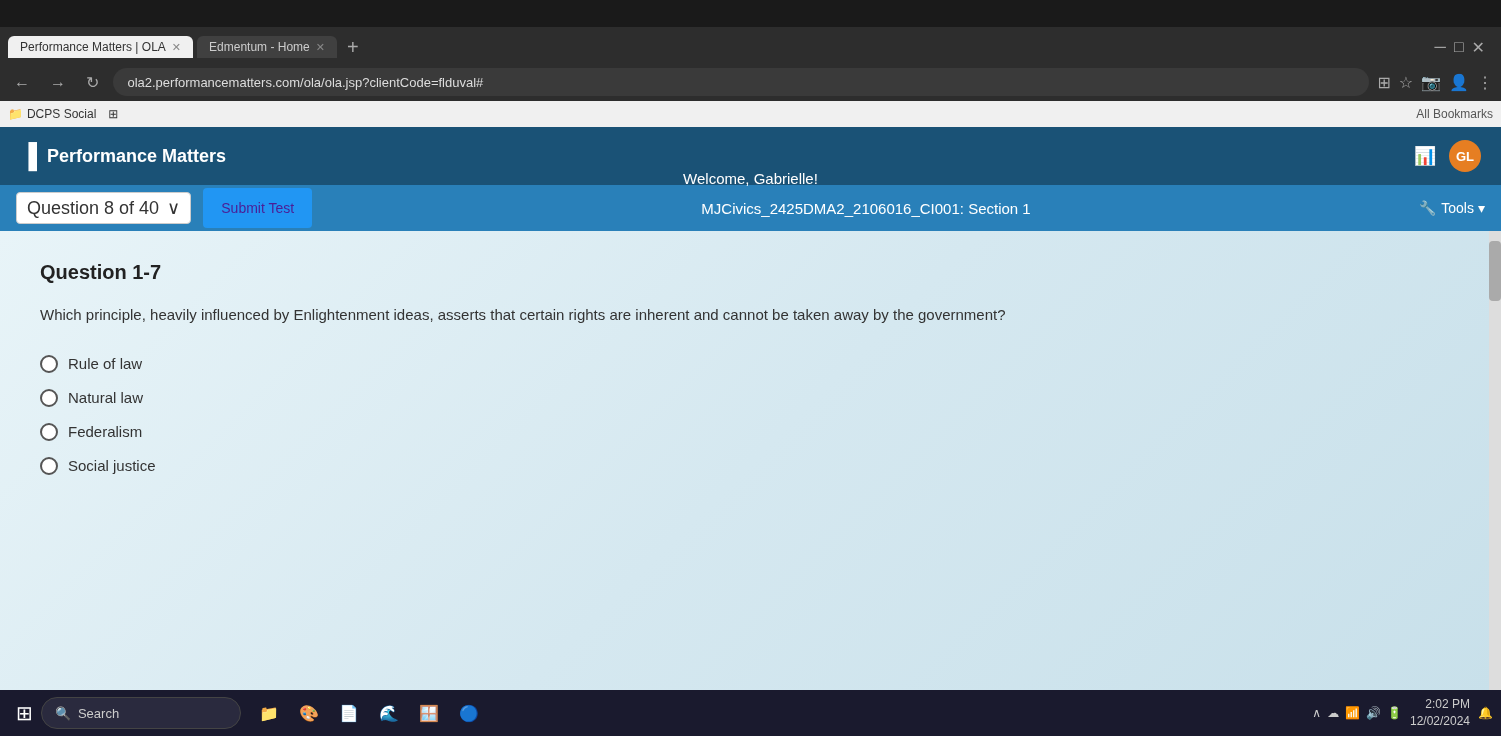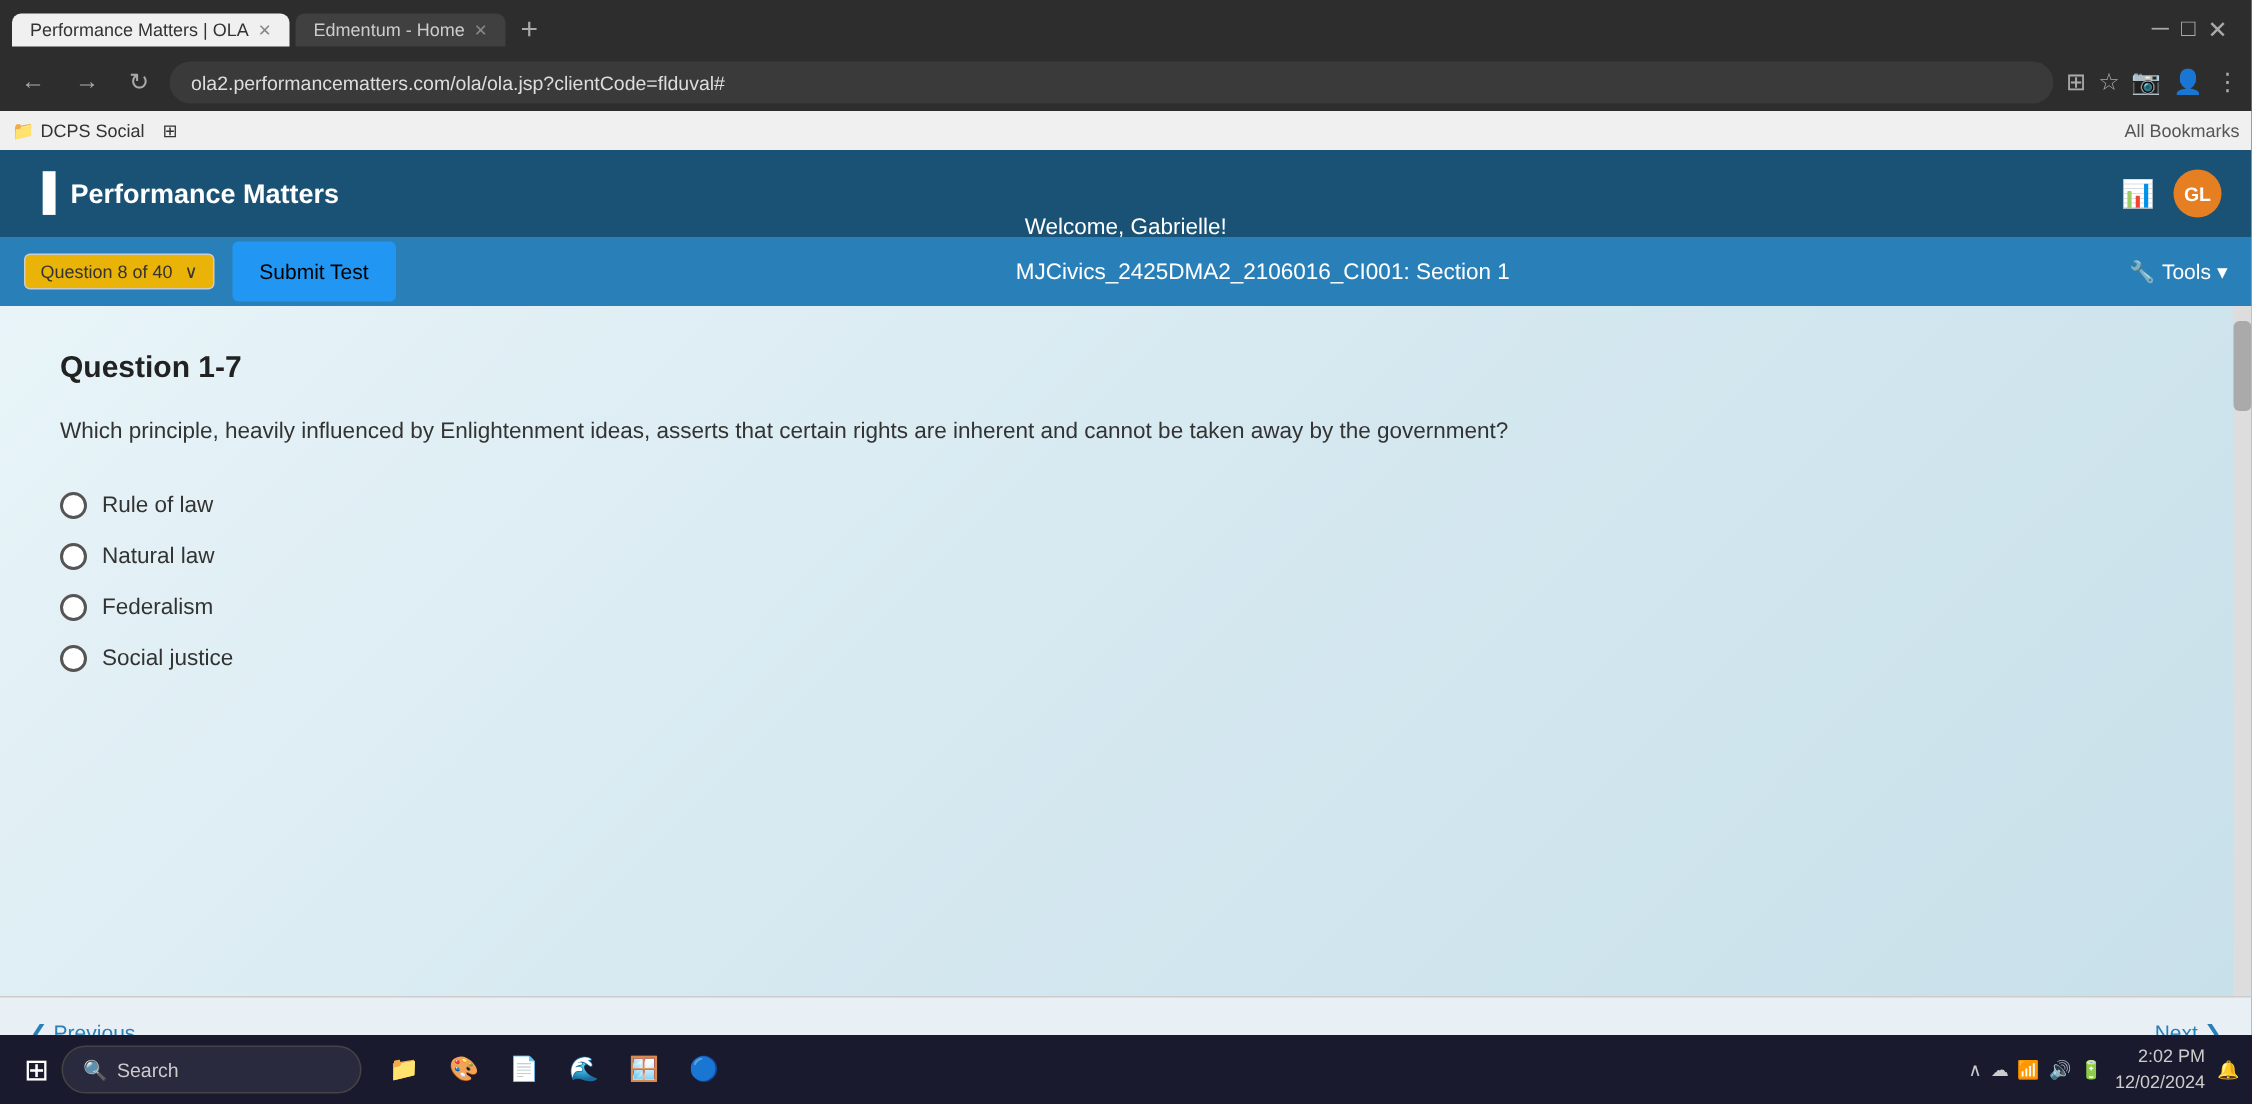--- a/index.html
+++ b/index.html
@@ -165,35 +165,35 @@
     .toolbar-bar {
       background: #2980b9;
       display: flex;
       align-items: center;
       padding: 0 16px;
       height: 46px;
       gap: 12px;
     }
 
     .question-nav {
-      background: #eab308;
+      background: #ffffff;
       border: 1px solid #ccc;
       border-radius: 4px;
       padding: 4px 10px;
       display: flex;
       align-items: center;
       gap: 8px;
-      font-size: 12px;
+      font-size: 18px;
       color: #333;
       cursor: pointer;
     }
 
     .submit-btn {
       background: #2196F3;
-      color: #000000;
+      color: #4c1d95;
       border: none;
       border-radius: 4px;
       padding: 12px 18px;
       font-size: 14px;
       cursor: pointer;
       font-weight: 500;
     }
 
     .toolbar-center {
       flex: 1;
@@ -377,22 +377,23 @@
       line-height: 1.4;
     }
 
     .taskbar-icons {
       display: flex;
       align-items: center;
       gap: 6px;
     }
 
     .browser-outer {
-      background: #c2410c;
+      background: #0c4a6e;
       width: 100%;
+      margin-top: 27px;
     }
 
     .content-area {
       position: relative;
     }
   </style>
 </head>
 <body>
 
 <div class="browser-outer">

